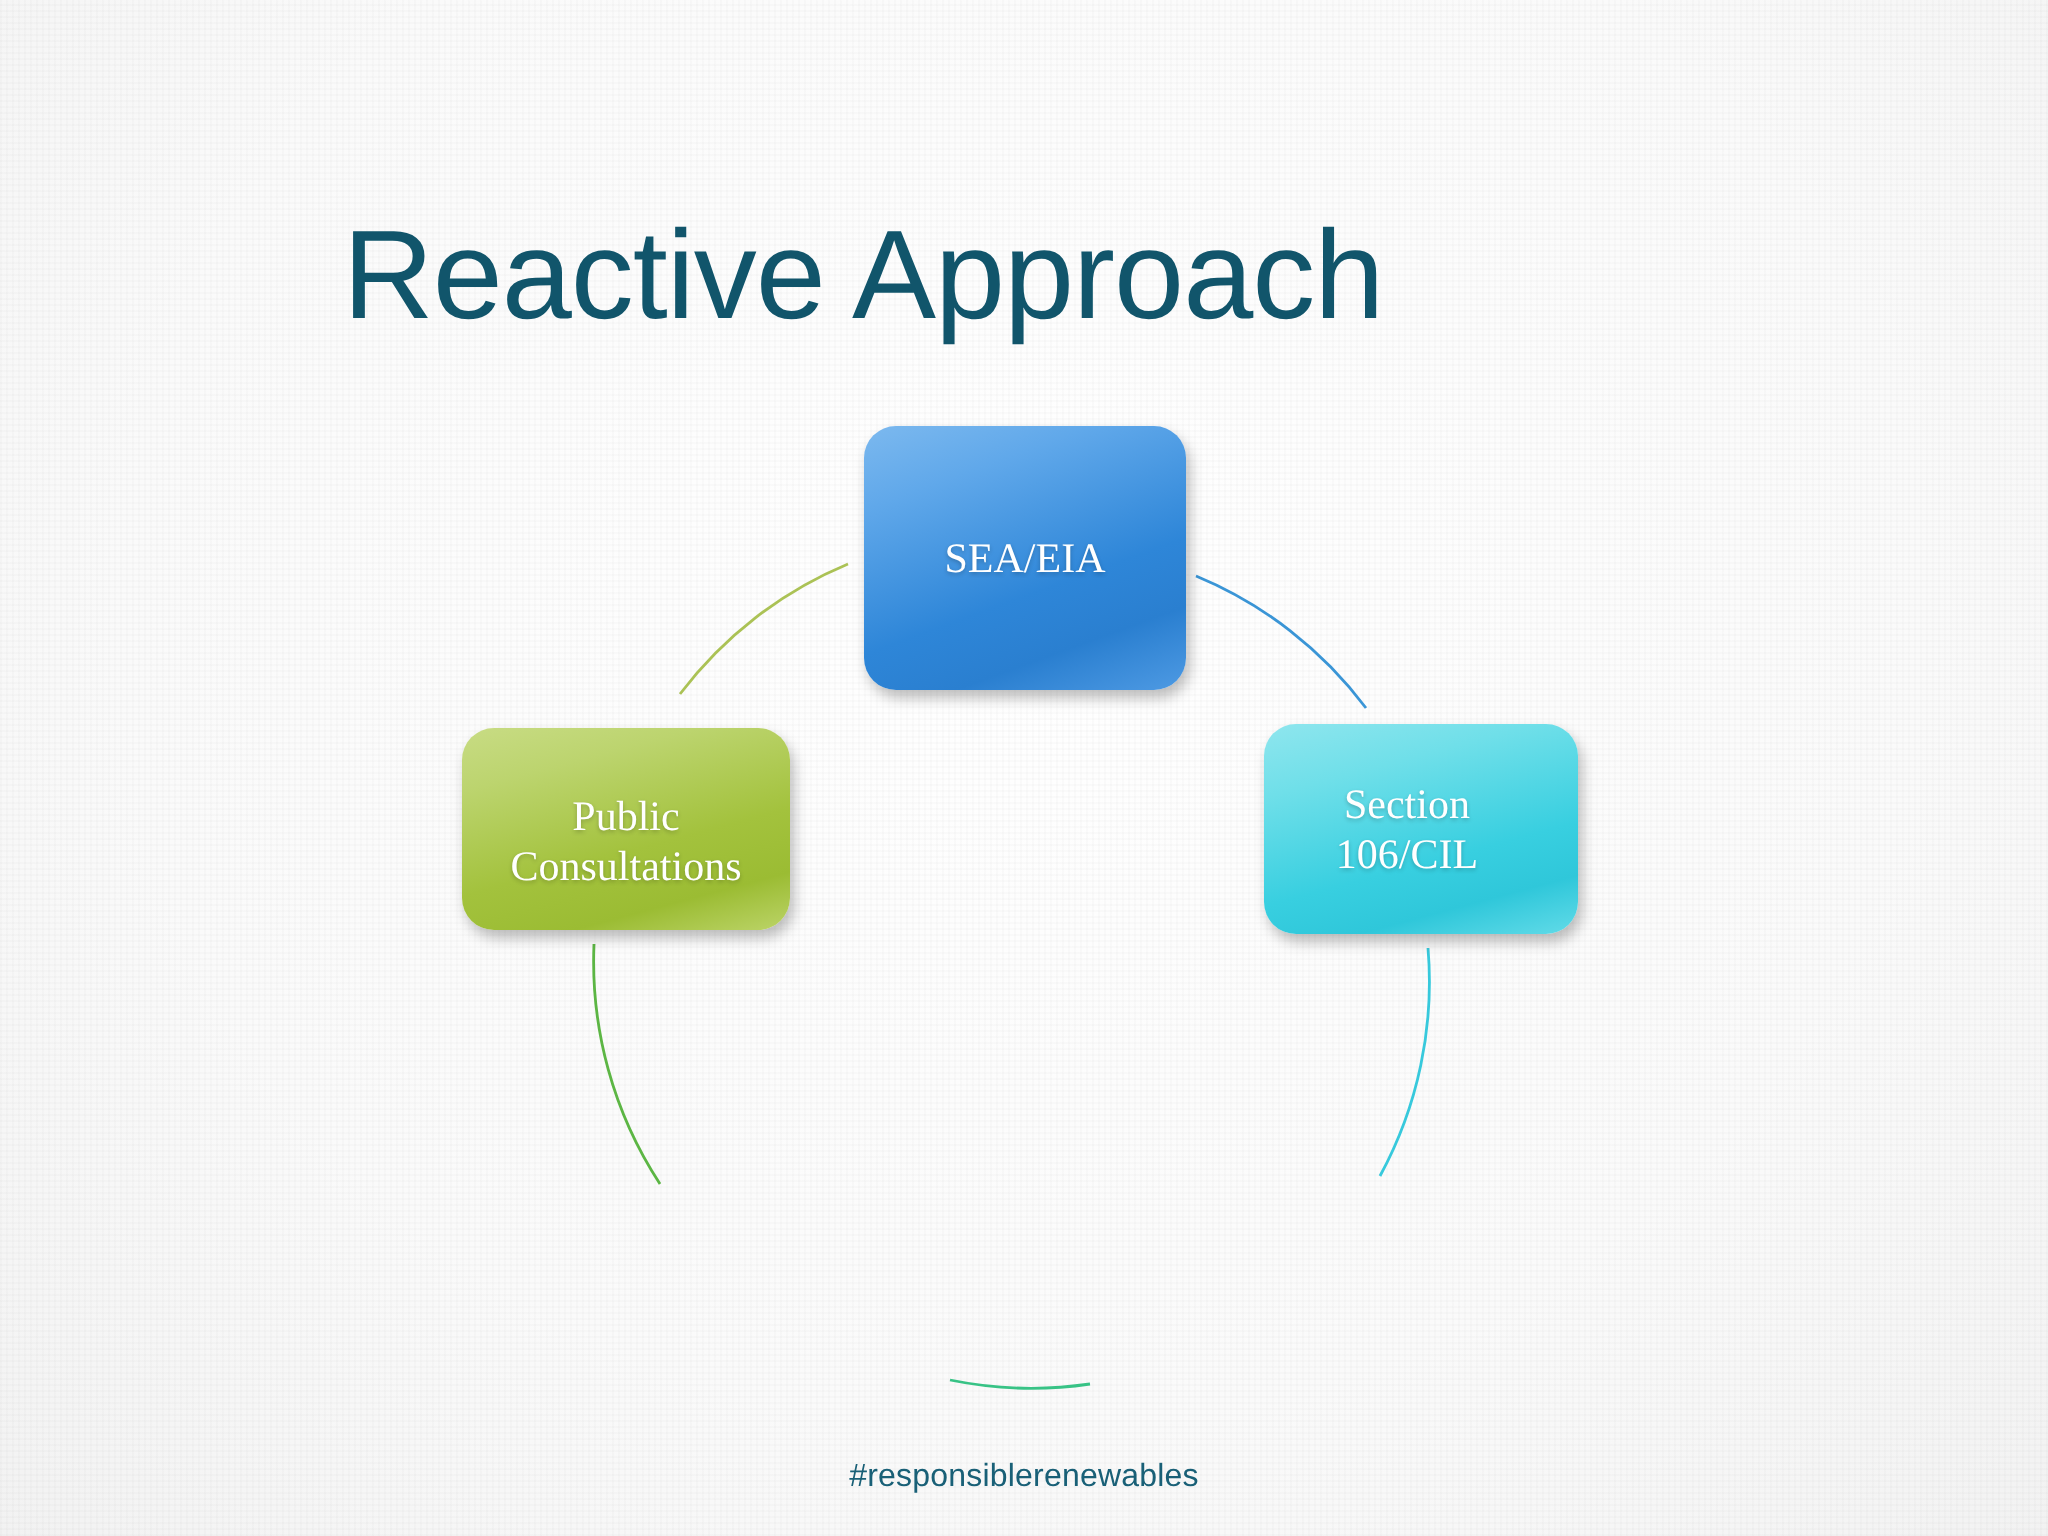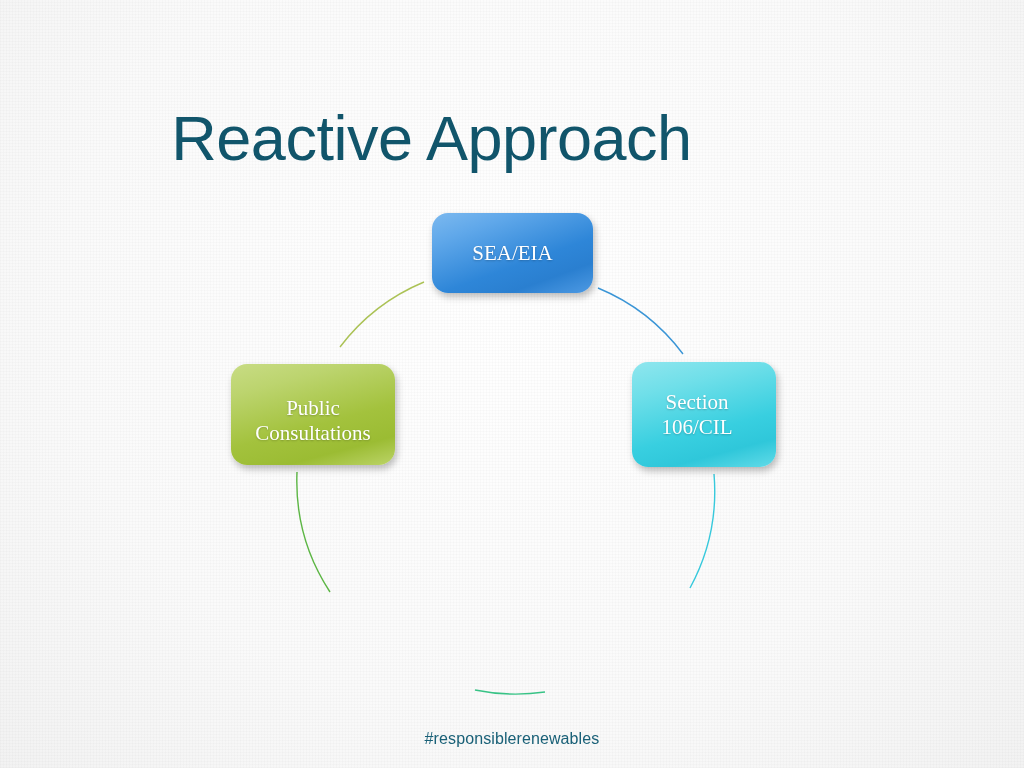--- a/index.html
+++ b/index.html
@@ -74,29 +74,29 @@
     color: #ffffff;
     text-align: center;
     line-height: 1.16;
     text-shadow: 0 1px 2px rgba(0,0,0,0.22);
     white-space: pre-line;
   }
 
   
   #node-sea-eia {
     left: 432px; top: 213px;
-    width: 161px; height: 80px;
+    width: 161px; height: 132px;
     background: linear-gradient(160deg, #7cb9ef 0%, #60a8ea 22%, #2e86d8 60%, #2a7fd0 78%, #4e9ae3 100%);
   }
   #node-sea-eia .label { font-size: 21px; }
 
   
   #node-section-106 {
     left: 632px; top: 362px;
-    width: 144px; height: 105px;
+    width: 157px; height: 105px;
     background: linear-gradient(165deg, #8fe6ee 0%, #6fdfe9 25%, #38cfe0 62%, #2fc7da 80%, #62dbe8 100%);
   }
   #node-section-106 .label { font-size: 21px; padding-right: 14px; }
 
   
   #node-specific-planning {
     left: 549px; top: 594px;
     width: 168px; height: 100px;
     background: linear-gradient(165deg, #93e6bd 0%, #6fdda8 25%, #34cb8c 60%, #2dc886 80%, #62d9a4 100%);
   }

